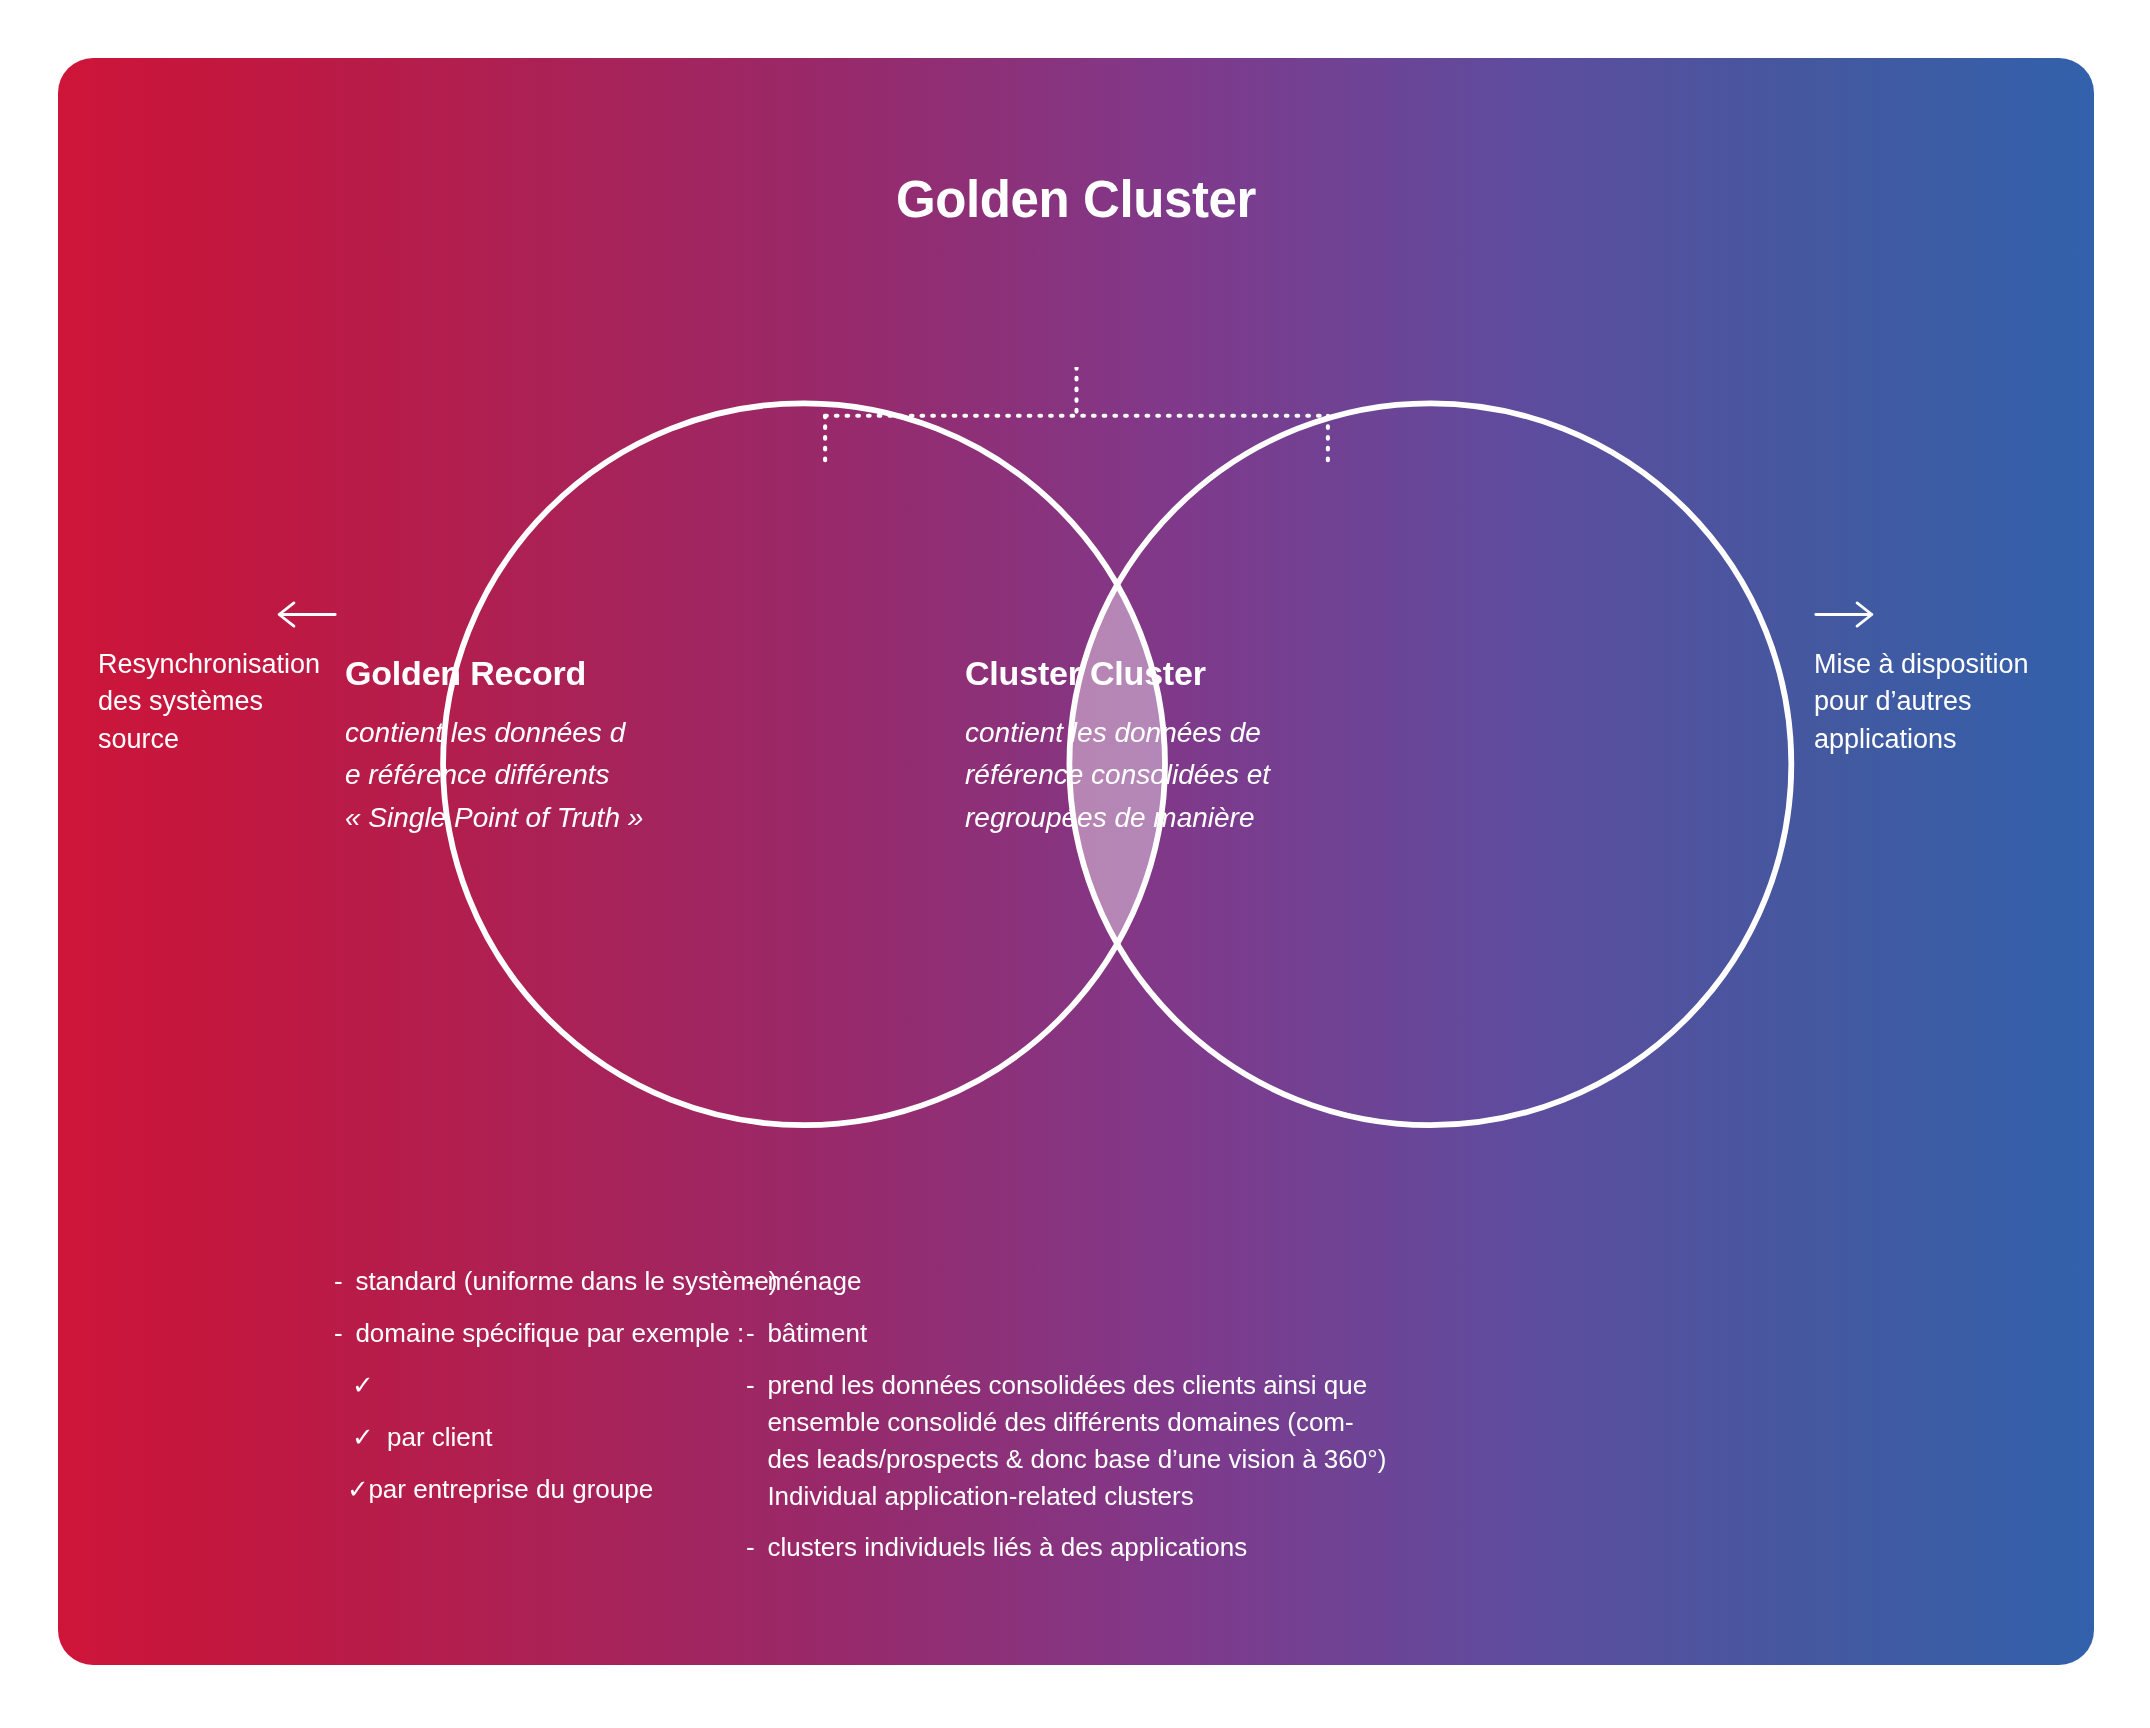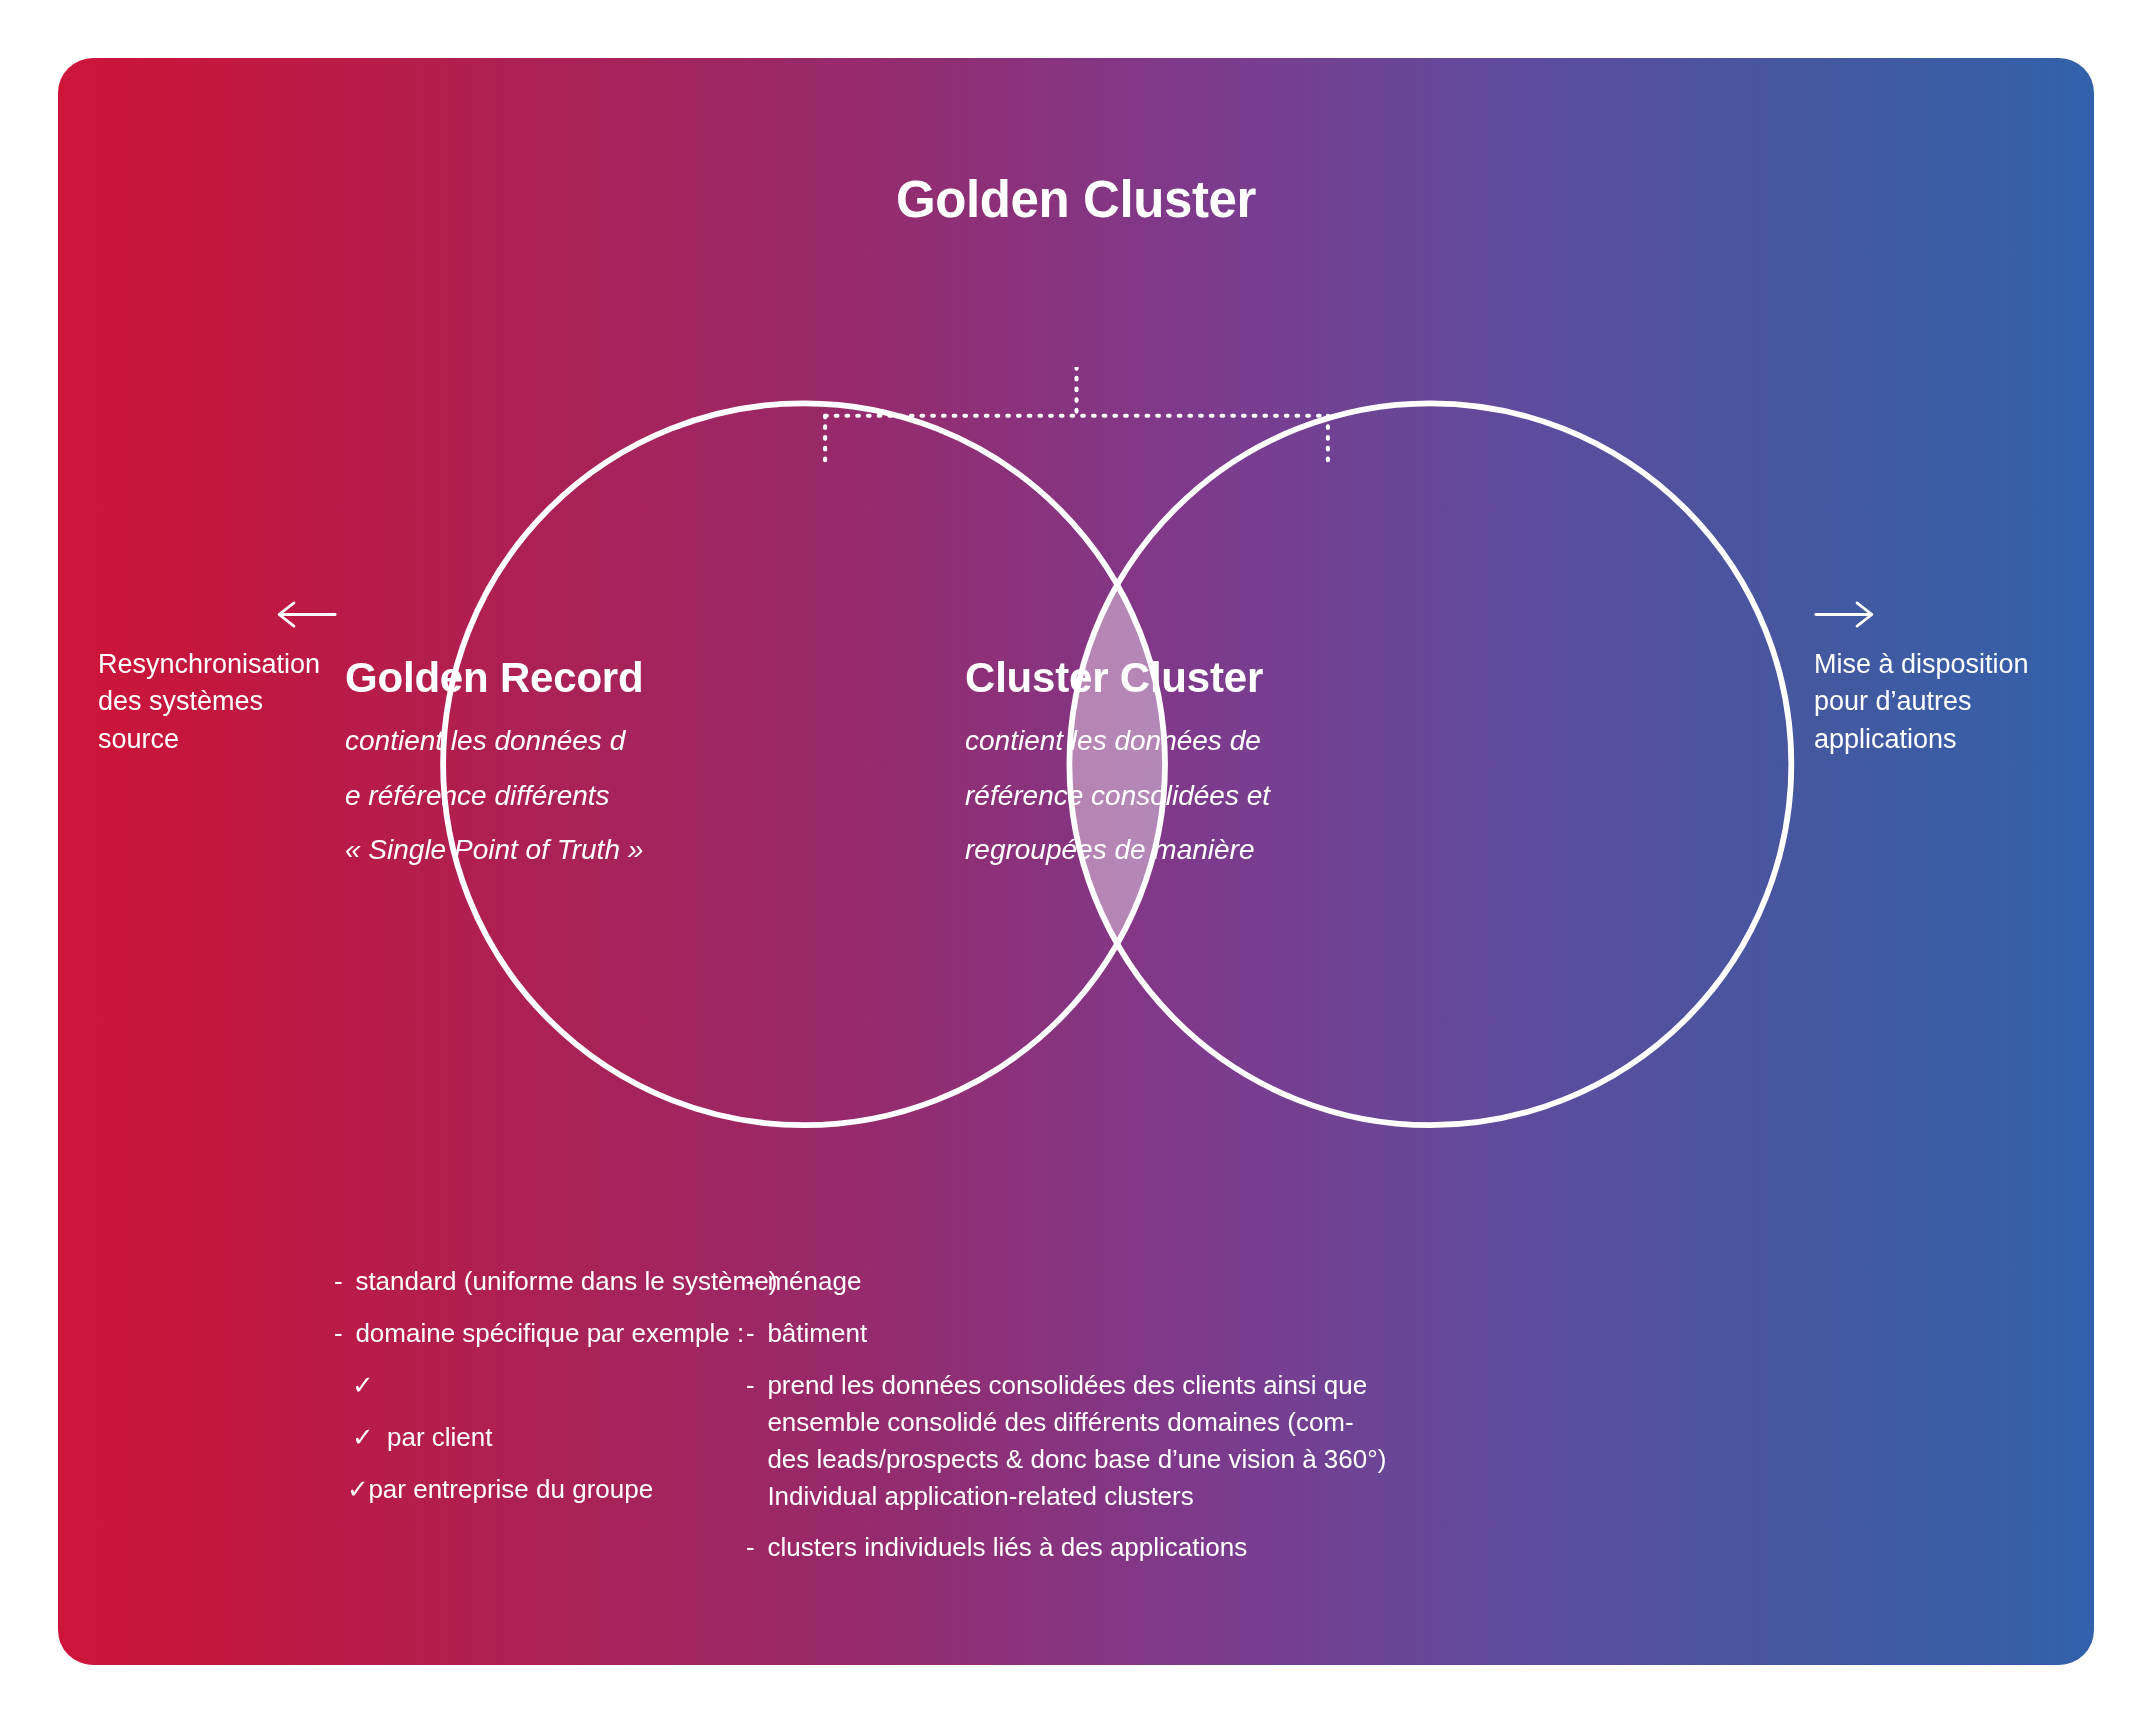--- a/index.html
+++ b/index.html
@@ -88,32 +88,31 @@
   
   .circle-text {
     position: absolute;
     color: #ffffff;
     width: 346px;
   }
   #left-circle-text  { left: 287px;  top: 598px; }
   #right-circle-text { left: 907px; top: 598px; }
 
   .circle-heading {
-    font-size: 42px;
+    font-size: 34px;
     font-weight: bold;
     letter-spacing: -0.2px;
     margin-bottom: 20px;
     line-height: 1.05;
   }
   .circle-line {
     font-size: 28px;
     font-style: italic;
     line-height: 1.52;
     white-space: nowrap;
-    margin-top: 12px;
   }
 
   
   .side-label {
     position: absolute;
     color: #ffffff;
   }
   #left-label  { left: 40px;  top: 540px;  width: 247px; text-align: left; }
   #right-label { left: 1756px; top: 540px; width: 272px; text-align: left; }
 

